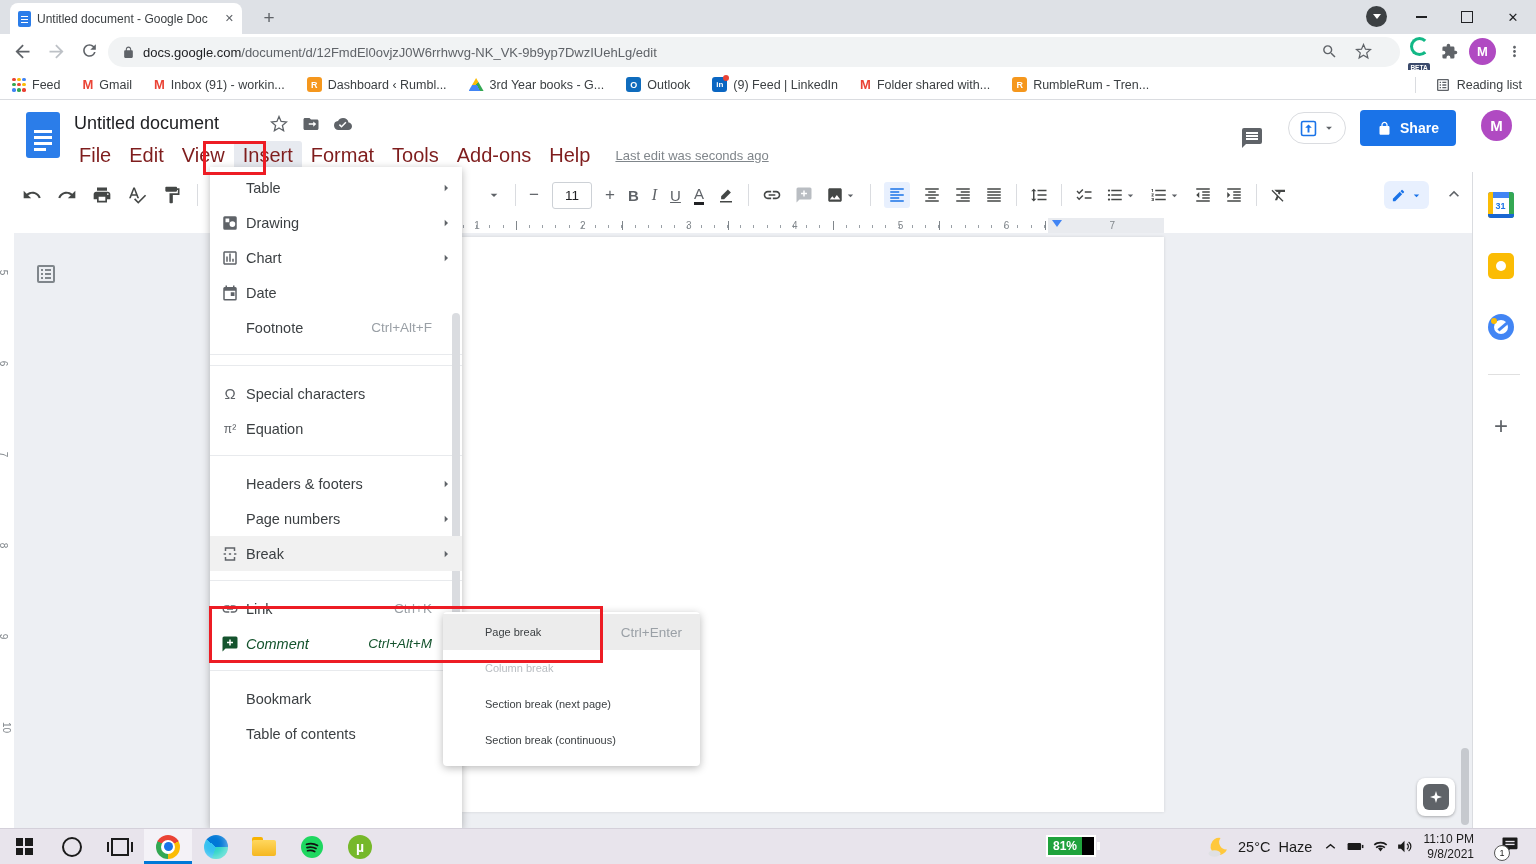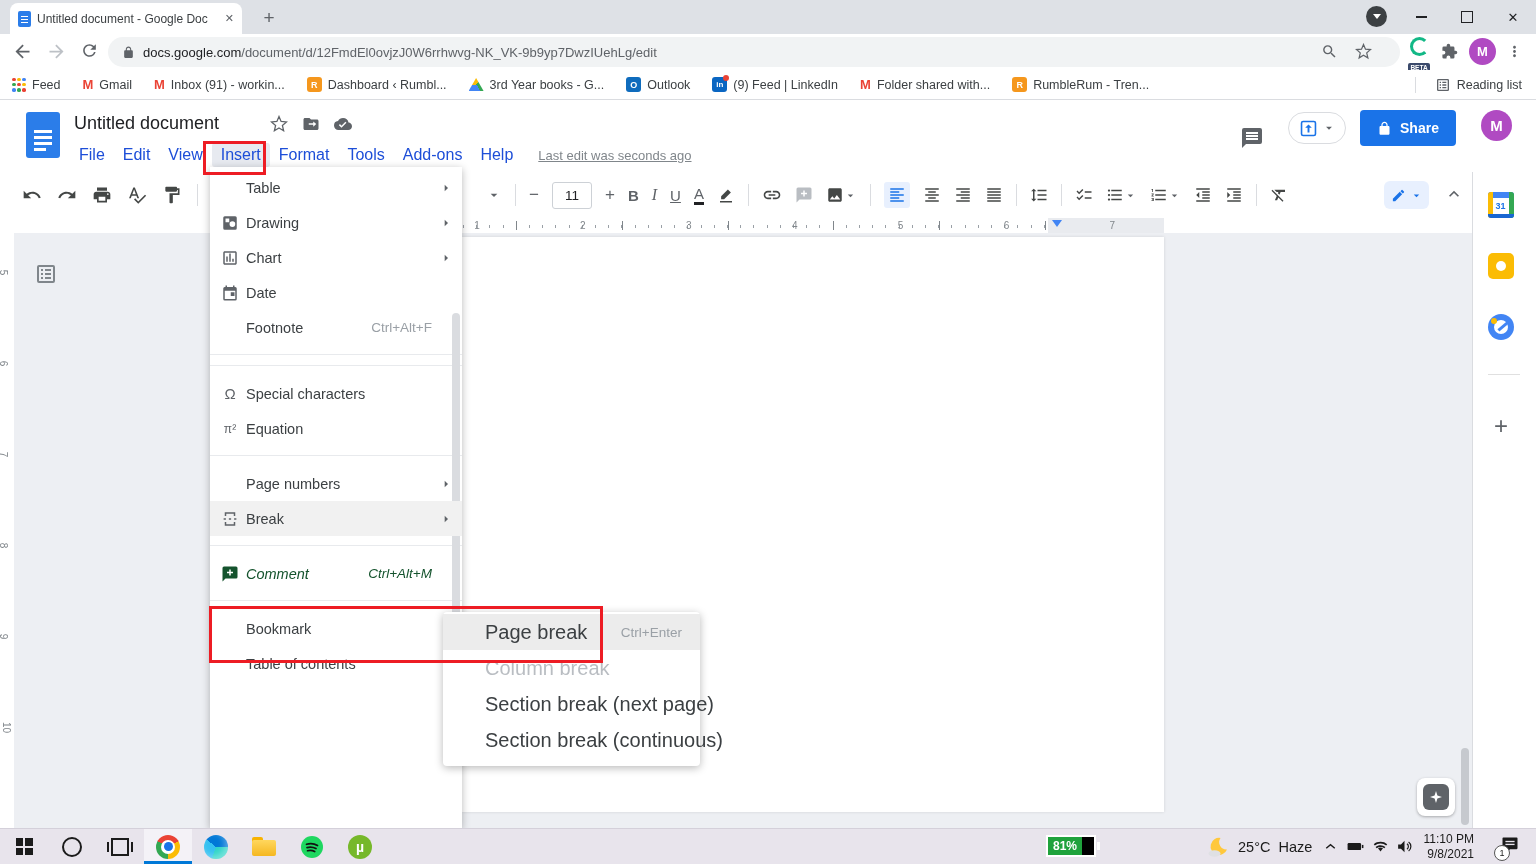--- a/index.html
+++ b/index.html
@@ -54,21 +54,21 @@
   #rl-div{position:absolute;right:120px;top:7px;width:1px;height:16px;background:#dadce0;}
 
   
   #docsheader{position:absolute;left:0;top:100px;width:1536px;height:72px;background:#fff;}
   #docs-logo{position:absolute;left:26px;top:12px;width:34px;height:46px;background:#2b7de9;border-radius:3px;}
   #docs-logo i{position:absolute;left:8px;right:8px;height:2.5px;background:#fff;}
   #docs-logo i:nth-child(1){top:18px}#docs-logo i:nth-child(2){top:24px}#docs-logo i:nth-child(3){top:30px}#docs-logo i:nth-child(4){top:36px;right:14px;}
   #doc-title{position:absolute;left:74px;top:13px;font-size:18px;color:#202124;}
   #title-icons{position:absolute;left:270px;top:15px;display:flex;gap:14px;color:#5f6368;}
   #menubar{position:absolute;left:70px;top:42px;display:flex;align-items:center;height:26px;}
-  .menu-item{padding:3px 9px;font-size:16px;color:#1d4ed8;border-radius:3px;}
+  .menu-item{padding:3px 9px;font-size:20px;color:#7f1d1d;border-radius:3px;}
   .menu-item.active{background:#e7eaf0;}
   #last-edit{font-size:13px;color:#80868b;text-decoration:underline;margin-left:16px;white-space:nowrap;}
   #present-btn{position:absolute;left:1288px;top:12px;width:58px;height:32px;border:1px solid #dadce0;border-radius:16px;
     display:flex;align-items:center;justify-content:center;gap:4px;box-sizing:border-box;}
   #share-btn{position:absolute;left:1360px;top:10px;width:96px;height:36px;background:#1a73e8;border-radius:4px;color:#fff;
     display:flex;align-items:center;justify-content:center;gap:8px;font-size:14px;font-weight:bold;}
   
   #toolbar{position:absolute;left:0;top:172px;width:1536px;height:46px;background:#fff;}
   #tb-left{position:absolute;left:22px;top:0;height:46px;display:flex;align-items:center;gap:15px;color:#444746;}
   #tb-right{position:absolute;left:486px;top:0;height:46px;display:flex;align-items:center;gap:13px;color:#444746;}
@@ -132,21 +132,21 @@
   .mi-ar{position:absolute;right:8px;color:#5f6368;}
   .mi.dis .mi-lab,.mi.dis .mi-ic,.mi.dis .mi-sc{color:#14532d;font-style:italic;}
   .msep{height:1px;background:#e8eaed;margin:9px 0 10px 0;}
   #menu-scroll{position:absolute;right:2px;top:146px;width:8px;height:410px;background:#dadce0;border-radius:4px;}
 
   
   #breaksubmenu{position:absolute;left:443px;top:612px;width:257px;background:#fff;border-radius:4px;
     box-shadow:0 2px 8px rgba(0,0,0,.28);z-index:40;padding:2px 0 8px 0;}
   .smi{height:36px;display:flex;align-items:center;padding:0 18px 0 42px;}
   .smi.hl{background:#ececec;}
-  .smi-lab{font-size:20px;color:#3c4043;white-space:nowrap;}
+  .smi-lab{font-size:11px;color:#3c4043;white-space:nowrap;}
   .smi-sc{margin-left:auto;font-size:13.5px;color:#9aa0a6;}
   .smi.dis .smi-lab{color:#b9bdc2;}
 
   .redbox{position:absolute;border:3px solid #ed1c24;z-index:50;pointer-events:none;}
 
   
   #taskbar{position:absolute;left:0;top:828px;width:1536px;height:36px;background:#e8e4ec;border-top:1px solid #d4d0da;box-sizing:border-box;z-index:60;}
   #tb-apps{position:absolute;left:0;top:0;height:36px;display:flex;}
   .tbi{width:48px;height:35px;display:flex;align-items:center;justify-content:center;position:relative;}
   .tbi.active{background:#f4f2f7;box-shadow:inset 0 -3px 0 #0078d7;}
@@ -698,20 +698,29 @@
         <span class="mi-ic">Ω</span>
         <span class="mi-lab">Special characters</span>
       </div>
       <div class="mi">
         <span class="mi-ic" style="font-size: 12px;">π²</span>
         <span class="mi-lab">Equation</span>
       </div>
       <div class="msep"></div>
       <div class="mi">
         <span class="mi-ic"></span>
+        <span class="mi-lab">Headers &amp; footers</span>
+        <span class="ic mi-ar" style="color: rgb(95, 99, 104);">
+          <svg width="16" height="16" viewBox="0 0 24 24" fill="currentColor">
+            <path d="M10 17l5-5-5-5v10z"></path>
+          </svg>
+        </span>
+      </div>
+      <div class="mi">
+        <span class="mi-ic"></span>
         <span class="mi-lab">Page numbers</span>
         <span class="ic mi-ar" style="color: rgb(95, 99, 104);">
           <svg width="16" height="16" viewBox="0 0 24 24" fill="currentColor">
             <path d="M10 17l5-5-5-5v10z"></path>
           </svg>
         </span>
       </div>
       <div class="mi hl">
         <span class="mi-ic">
           <svg width="18" height="18" viewBox="0 0 24 24" fill="currentColor">
@@ -719,20 +728,29 @@
           </svg>
         </span>
         <span class="mi-lab">Break</span>
         <span class="ic mi-ar" style="color: rgb(95, 99, 104);">
           <svg width="16" height="16" viewBox="0 0 24 24" fill="currentColor">
             <path d="M10 17l5-5-5-5v10z"></path>
           </svg>
         </span>
       </div>
       <div class="msep"></div>
+      <div class="mi">
+        <span class="mi-ic">
+          <svg width="18" height="18" viewBox="0 0 24 24" fill="currentColor">
+            <path d="M3.9 12c0-1.71 1.39-3.1 3.1-3.1h4V7H7c-2.76 0-5 2.24-5 5s2.24 5 5 5h4v-1.9H7c-1.71 0-3.1-1.39-3.1-3.1zM8 13h8v-2H8v2zm9-6h-4v1.9h4c1.71 0 3.1 1.39 3.1 3.1s-1.39 3.1-3.1 3.1h-4V17h4c2.76 0 5-2.24 5-5s-2.24-5-5-5z"></path>
+          </svg>
+        </span>
+        <span class="mi-lab">Link</span>
+        <span class="mi-sc">Ctrl+K</span>
+      </div>
       <div class="mi dis">
         <span class="mi-ic">
           <svg width="18" height="18" viewBox="0 0 24 24" fill="currentColor">
             <path d="M20 2H4a2 2 0 0 0-2 2v18l4-4h14a2 2 0 0 0 2-2V4a2 2 0 0 0-2-2zm-4 9h-3v3h-2v-3H8V9h3V6h2v3h3v2z"></path>
           </svg>
         </span>
         <span class="mi-lab">Comment</span>
         <span class="mi-sc">Ctrl+Alt+M</span>
       </div>
       <div class="msep"></div>

